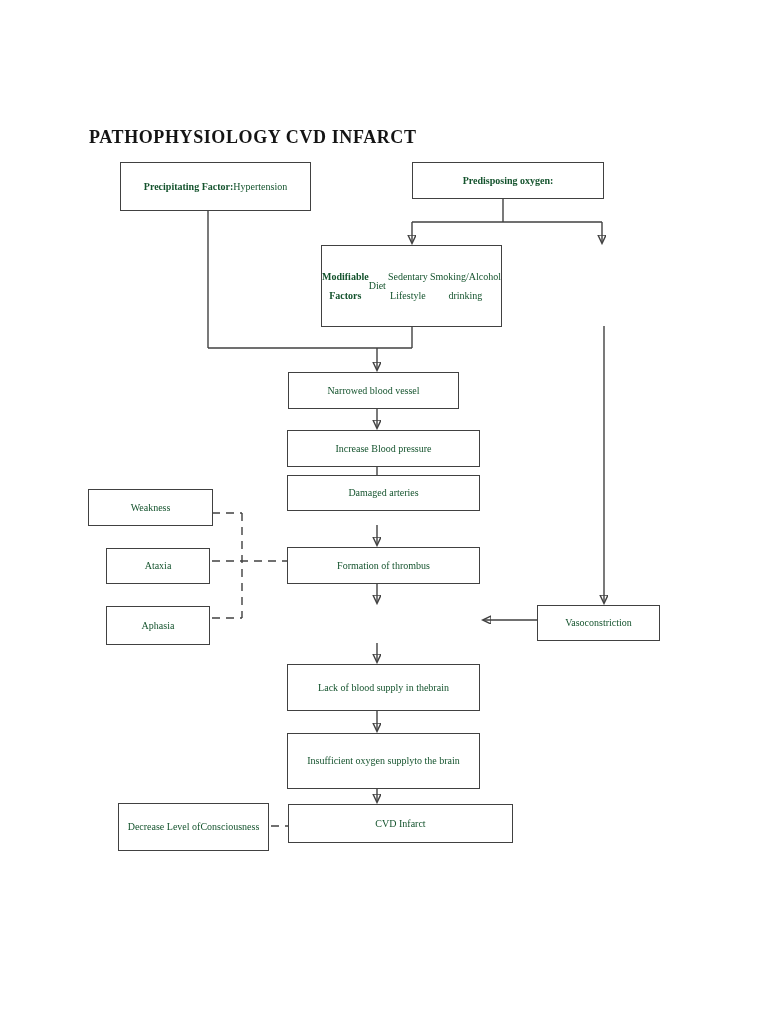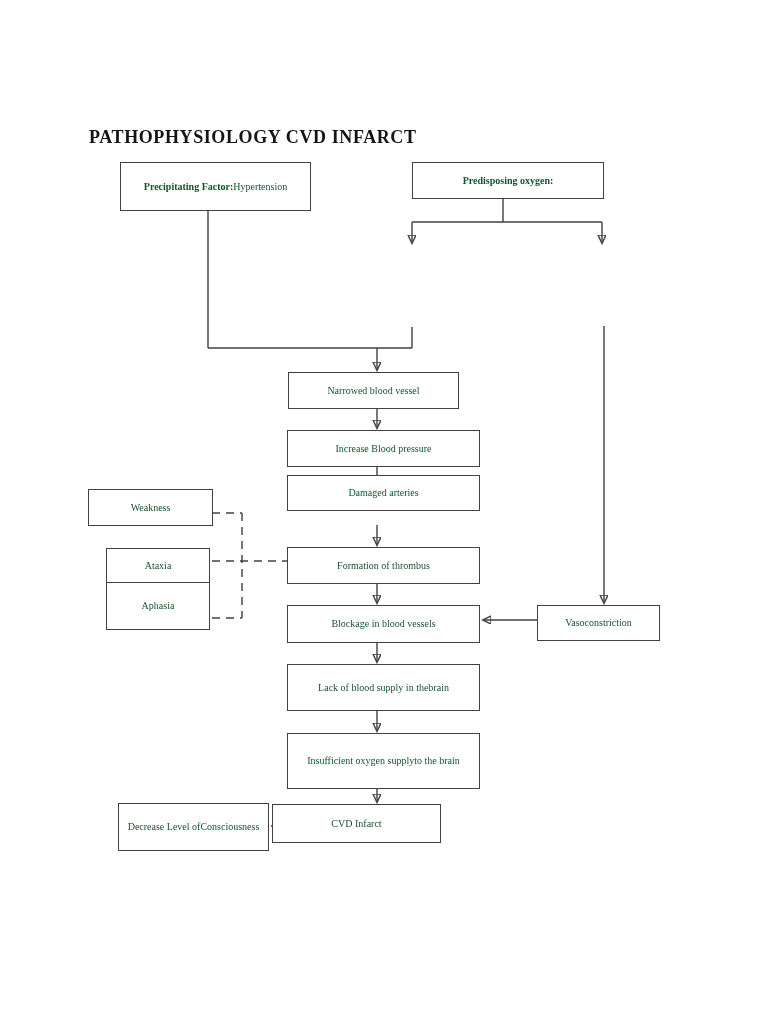--- a/index.html
+++ b/index.html
@@ -63,20 +63,26 @@
 
   <div class="node" style="left:120px;top:162px;width:191px;height:49px">
     <div class="hd">Precipitating Factor:</div>
     <div>Hypertension</div>
   </div>
 
   <div class="node" style="left:412px;top:162px;width:192px;height:37px">
     <div class="hd">Predisposing oxygen:</div>
   </div>
 
+  <div class="node" style="left:321px;top:245px;width:181px;height:82px">
+    <div class="hd">Modifiable Factors</div>
+    <div>Diet</div>
+    <div>Sedentary Lifestyle</div>
+    <div>Smoking/Alcohol drinking</div>
+  </div>
 
 
   <div class="node" style="left:288px;top:372px;width:171px;height:37px">
     <div>Narrowed blood vessel</div>
   </div>
 
   <div class="node" style="left:287px;top:430px;width:193px;height:37px">
     <div>Increase Blood pressure</div>
   </div>
 
@@ -89,43 +95,40 @@
   </div>
 
   <div class="node" style="left:287px;top:547px;width:193px;height:37px">
     <div>Formation of thrombus</div>
   </div>
 
   <div class="node" style="left:106px;top:548px;width:104px;height:36px">
     <div>Ataxia</div>
   </div>
 
-  <div class="node" style="left:106px;top:582px;width:104px;height:48px">
+  <div class="node" style="left:106px;top:606px;width:104px;height:39px">
     <div>Aphasia</div>
   </div>
 
-  <div class="node" style="left:287px;top:605px;width:193px;height:38px">
-    <div>Blockage in blood vessels</div>
-  </div>
 
   <div class="node" style="left:537px;top:605px;width:123px;height:36px">
     <div>Vasoconstriction</div>
   </div>
 
   <div class="node" style="left:287px;top:664px;width:193px;height:47px">
     <div>Lack of blood supply in the</div>
     <div>brain</div>
   </div>
 
   <div class="node" style="left:287px;top:733px;width:193px;height:56px">
     <div>Insufficient oxygen supply</div>
     <div>to the brain</div>
   </div>
 
-  <div class="node" style="left:272px;top:804px;width:169px;height:39px">
+  <div class="node" style="left:288px;top:804px;width:225px;height:39px">
     <div>CVD Infarct</div>
   </div>
 
   <div class="node" style="left:118px;top:803px;width:151px;height:48px">
     <div>Decrease Level of</div>
     <div>Consciousness</div>
   </div>
 
 </div>
 

